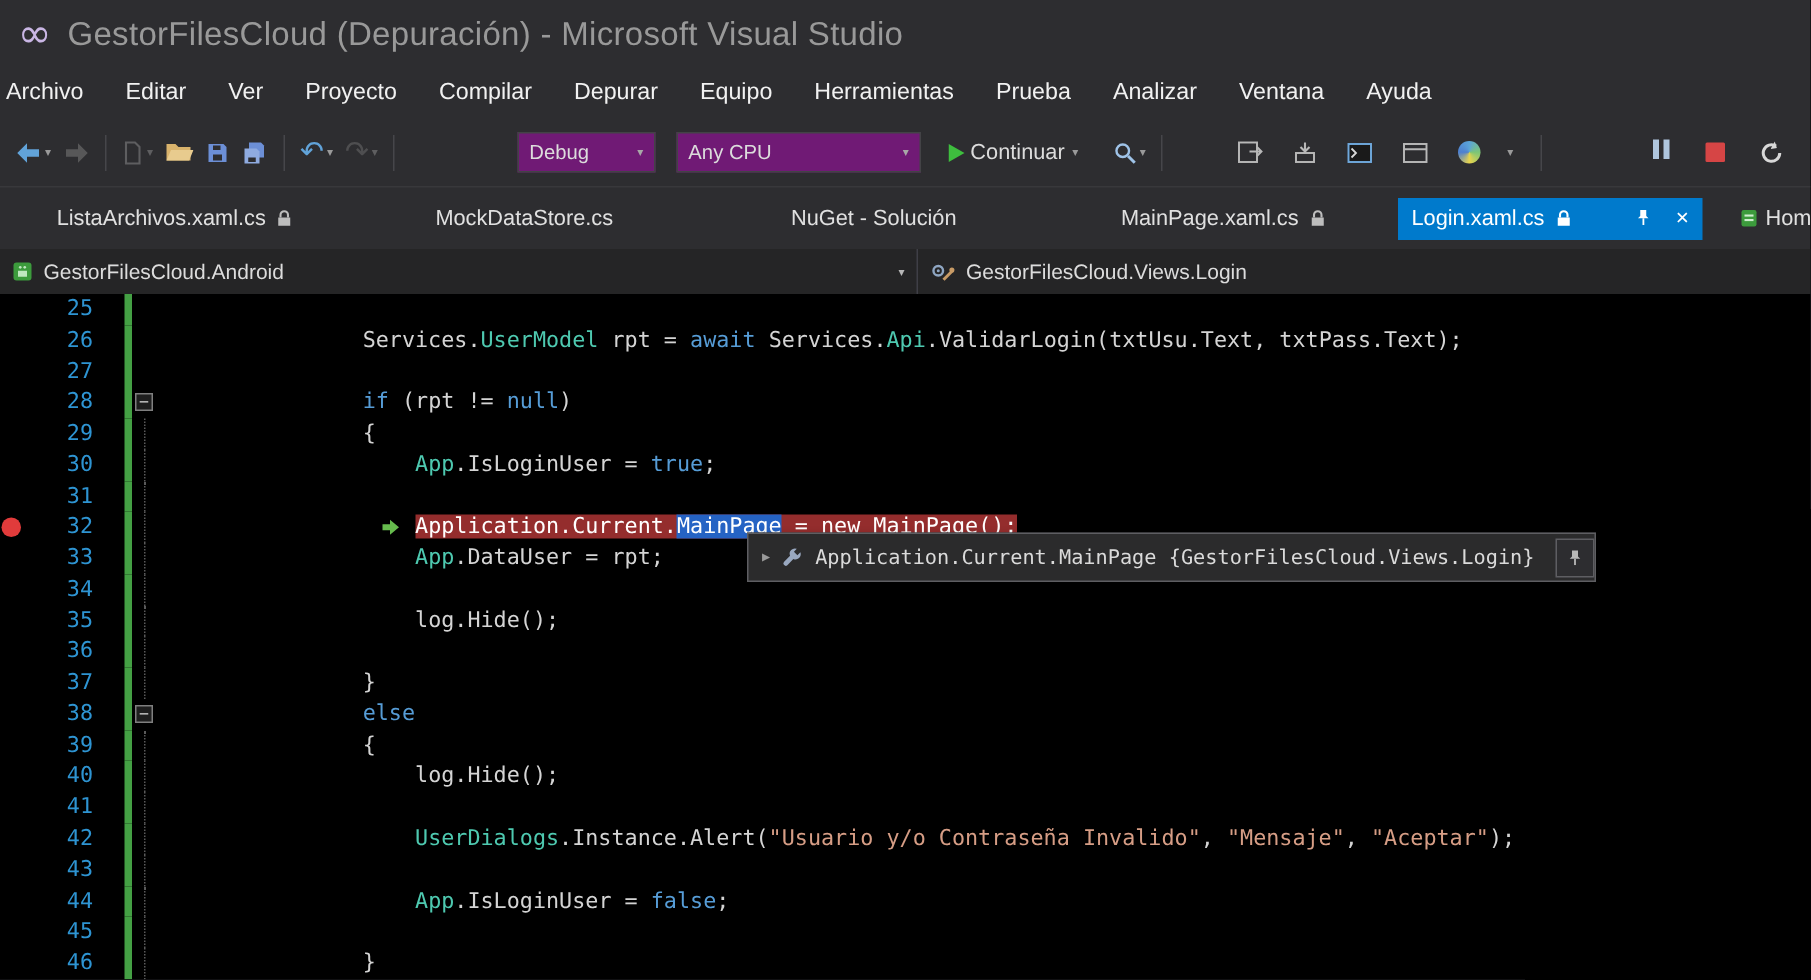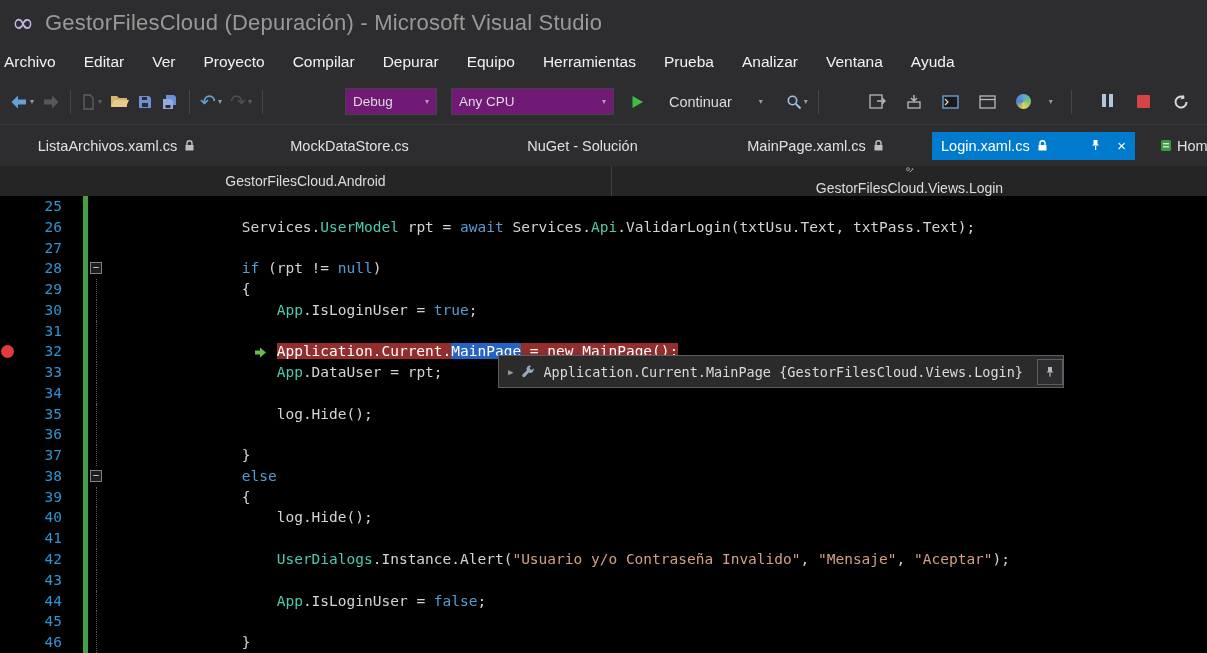--- a/index.html
+++ b/index.html
@@ -20,41 +20,41 @@
   .toolbar { height:46px; display:flex; align-items:center; padding:0 8px 0 6px; border-bottom:1px solid #38383B; }
   .tb-btn { display:inline-flex; align-items:center; padding:0 4px; height:30px; }
   .tb-btn.disabled { opacity:.45; }
   .tb-caret { color:#9A9A9A; font-size:8px; margin-left:2px; }
   .tb-sep { width:1px; height:24px; background:#46464A; margin:0 6px; }
   .arrow-glyph { font-family:"DejaVu Sans", sans-serif; font-size:19px; line-height:19px; }
   .arrow-glyph.blue { color:#61A3D9; }
   .arrow-glyph.gray { color:#777777; }
   .combo { height:27px; background:#701a75; border:1px solid #434346; color:#DCDCDC; font-size:13.5px; display:flex; align-items:center; padding:0 7px; }
   .combo-caret { margin-left:auto; color:#A8A8A8; font-size:8px; padding-left:8px; }
-  .continue-btn { display:flex; align-items:center; gap:25px; margin-left:12px; color:#DCDCDC; font-size:14.5px; padding:0 5px; height:30px; }
+  .continue-btn { display:flex; align-items:center; gap:3px; margin-left:12px; color:#DCDCDC; font-size:14.5px; padding:0 5px; height:30px; }
   .tb-mid { display:flex; align-items:center; gap:12px; margin-left:40px; }
   .tb-right { margin-left:auto; display:flex; align-items:center; gap:15px; padding-right:6px; }
   .pause-bars i { display:inline-block; width:4px; height:13px; background:#AFC6DE; margin:0 1.5px; }
   .stop-square { display:inline-block; width:13px; height:13px; background:#D64545; border-radius:1px; }
   .globe { display:inline-block; width:15px; height:15px; border-radius:50%;
            background:conic-gradient(#5BA4D8, #7CC576, #E8D44D, #4D7FD0, #5BA4D8); }
 
   
   .tabbar { height:41px; display:flex; align-items:center; }
   .tab { height:28px; width:233px; display:flex; align-items:center; justify-content:center; gap:7px;
          color:#E0E0E0; font-size:14.5px; white-space:nowrap; }
   .tab.active { background:#007ACC; width:203px; color:#FFFFFF; justify-content:flex-start; padding:0 9px; }
   .tab.partial { flex:1; width:auto; justify-content:flex-start; gap:5px; padding-left:25px; overflow:hidden; }
   .tab .pushr { margin-left:auto; }
   .tab .close-x { font-size:15px; line-height:15px; color:#FFFFFF; margin-left:9px; }
   .tab-ico { display:inline-flex; align-items:center; }
 
   
   .navbar { height:30px; background:#252526; display:flex; align-items:center; color:#DCDCDC; font-size:14px; }
-  .nav-combo { height:100%; display:flex; align-items:center; gap:7px; padding:0 8px;flex-direction:column; }
+  .nav-combo { height:100%; display:flex; align-items:center; gap:7px; padding:0 8px; }
   .nav-combo.left { width:612px; border-right:1px solid #3F3F46; }
   .nav-combo.right { flex:1; }
   .nav-caret { margin-left:auto; color:#B8B8B8; font-size:8px; }
 
   
   .editor { position:relative; height:457px; background:#000000; overflow:hidden;
             font-family:"DejaVu Sans Mono", monospace; font-size:14.5px; }
   .crow { display:flex; height:20.77px; line-height:20.77px; }
   .glyph { width:18px; position:relative; }
   .bp-dot { position:absolute; left:1px; top:3.5px; width:13px; height:13px; border-radius:50%; background:#E13B3B; }

